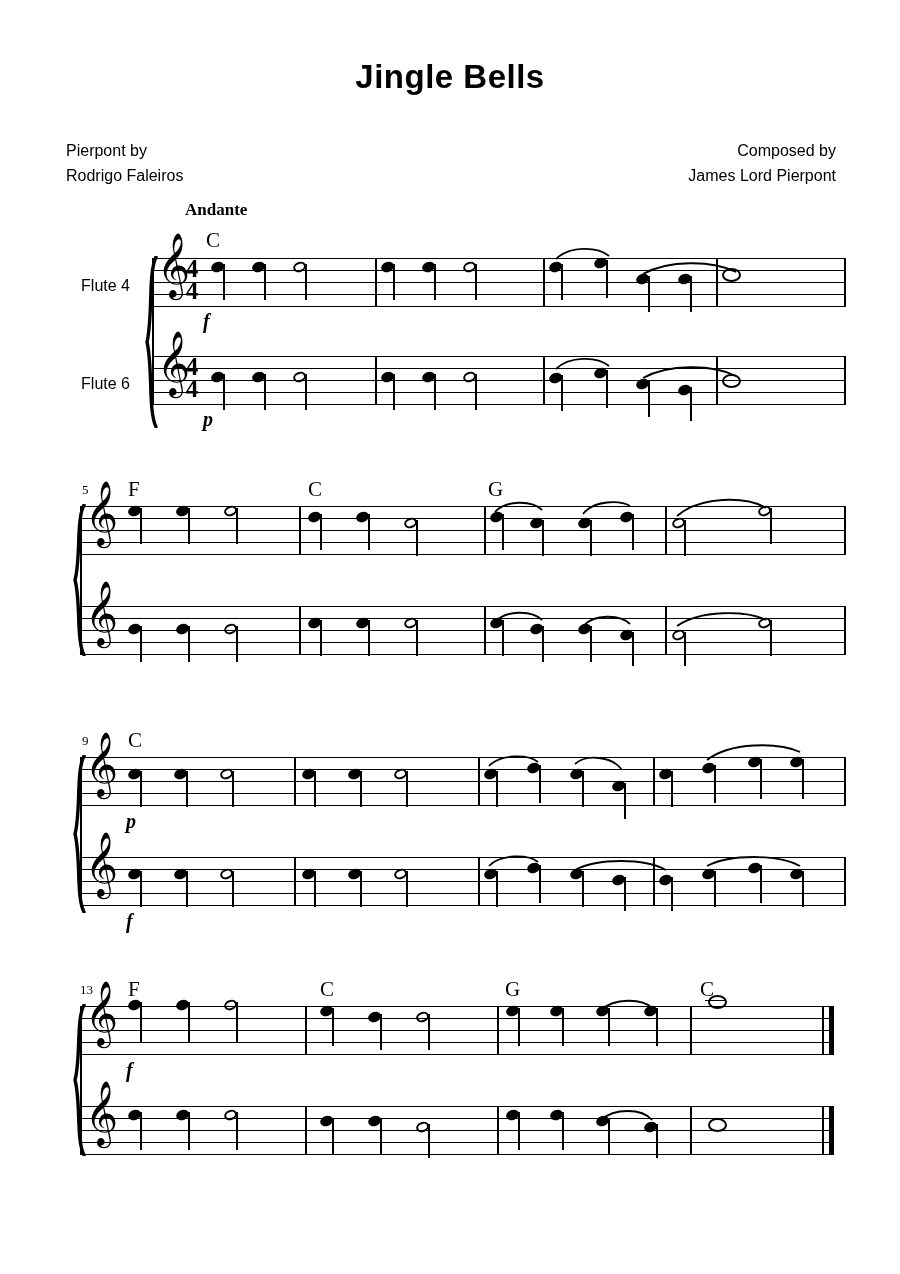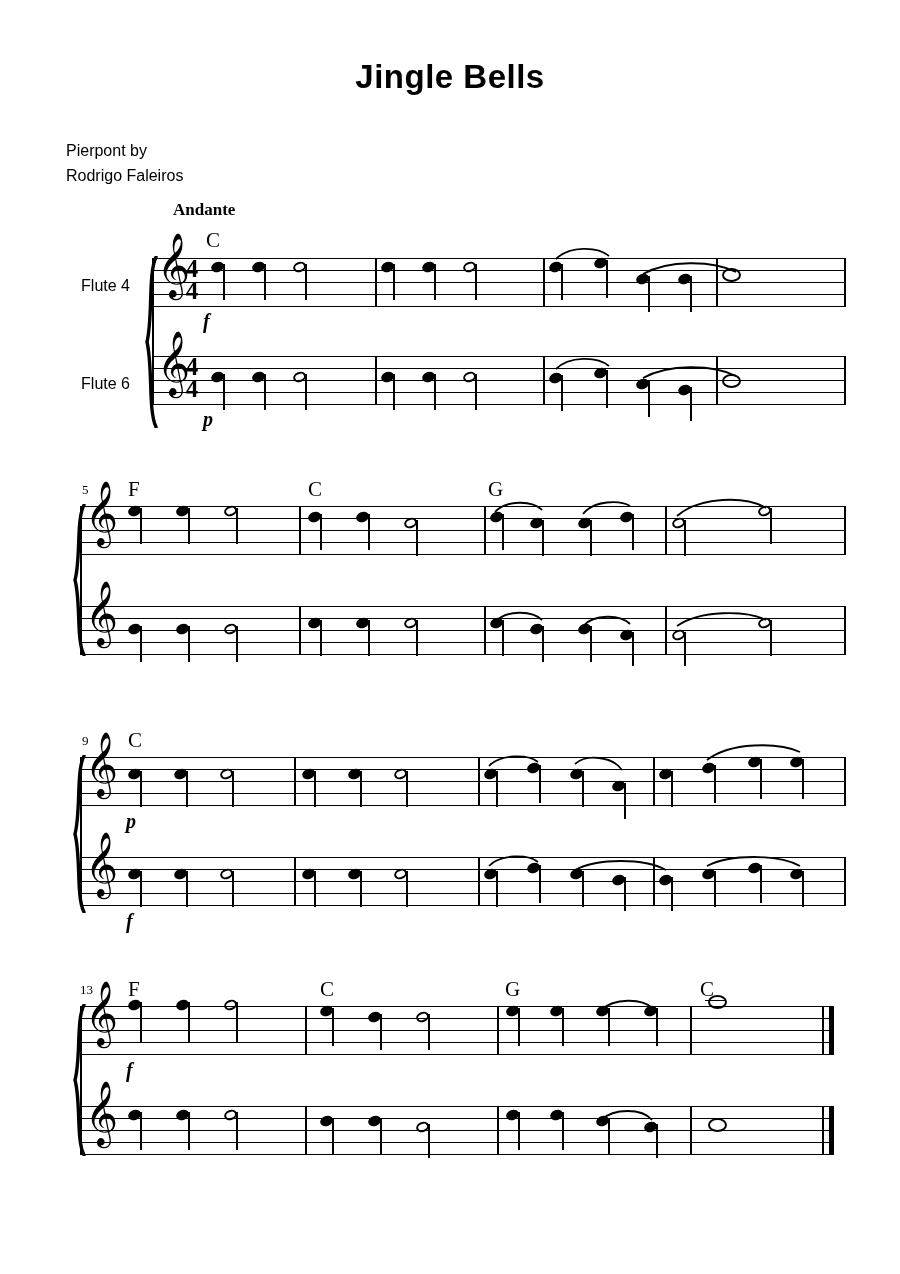--- a/index.html
+++ b/index.html
@@ -173,22 +173,26 @@
 
 <div class="page">
 
   <div class="title">Jingle Bells</div>
 
   <div class="credit-left">
     <span class="credit-line">Pierpont by</span>
     <span class="credit-line">Rodrigo Faleiros</span>
   </div>
 
-
-  <div class="tempo" style="left:173px; top:200px;">Andante</div>
+  <div class="credit-right">
+    <span class="credit-line">Composed by</span>
+    <span class="credit-line">James Lord Pierpont</span>
+  </div>
+
+  <div class="tempo" style="left:185px; top:200px;">Andante</div>
 
   <div class="system">
 
     <div class="partname" style="left:0px; top:277px; width:130px;">Flute 4</div>
     <div class="partname" style="left:0px; top:375px; width:130px;">Flute 6</div>
 
     <div class="brace" style="left:142px; top:256px;">
       <svg width="16" height="172" viewBox="0 0 16 172">
         <path d="M14 1 C6 18, 11 60, 5 86 C11 112, 6 154, 14 171" fill="none" stroke="#000" stroke-width="3.4" stroke-linecap="round"></path>
       </svg>

